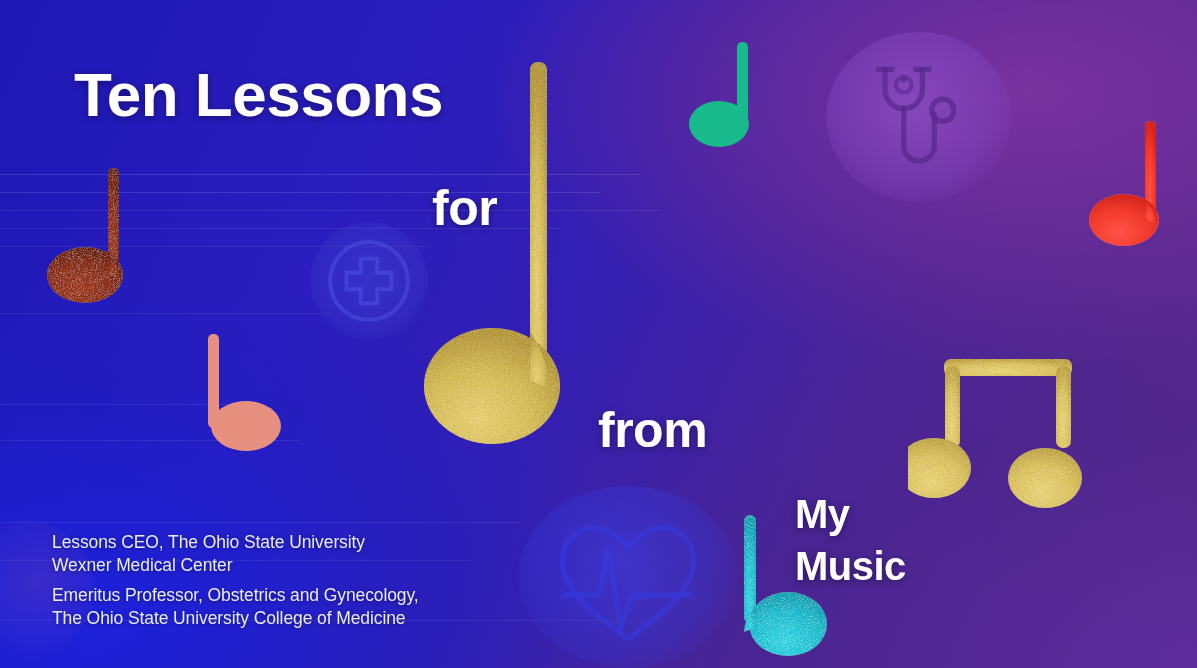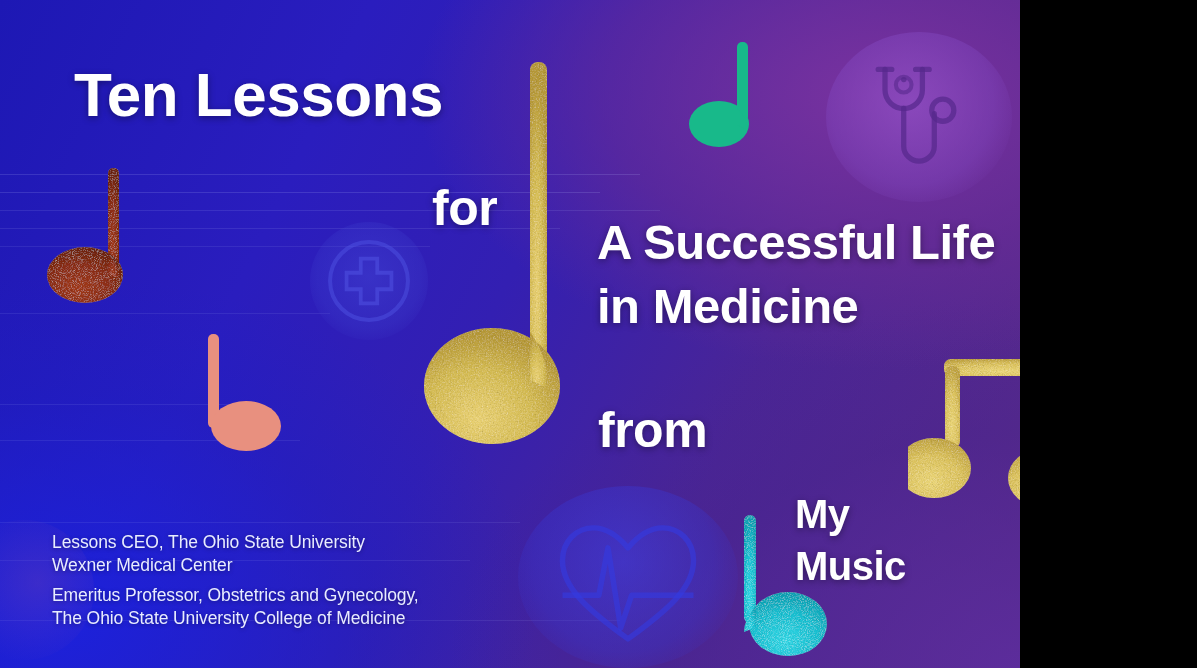--- a/index.html
+++ b/index.html
@@ -3,21 +3,21 @@
 <meta charset="utf-8">
 <title>Ten Lessons for A Successful Life in Medicine from My Music</title>
 <style>
   html, body {
     margin: 0;
     padding: 0;
     background: #000;
   }
   #slide {
     position: relative;
-    width: 1020px;
+    width: 1197px;
     height: 668px;
     overflow: hidden;
     font-family: "Liberation Sans", sans-serif;
     background:
       radial-gradient(ellipse 60% 55% at 86% 14%, rgba(126,52,160,0.90) 0%, rgba(110,45,150,0.55) 45%, rgba(80,35,135,0.0) 75%),
       radial-gradient(ellipse 70% 70% at 100% 100%, rgba(92,45,160,0.80) 0%, rgba(70,35,140,0.35) 50%, rgba(60,30,130,0.0) 80%),
       radial-gradient(ellipse 55% 60% at 6% 92%, rgba(26,34,224,0.85) 0%, rgba(26,30,200,0.35) 55%, rgba(26,30,190,0.0) 85%),
       linear-gradient(115deg, #1d18b4 0%, #2a1dbe 28%, #331fb2 48%, #4a2596 70%, #5b2b88 100%);
   }
 
@@ -301,22 +301,20 @@
         <ellipse cx="26" cy="112" rx="37" ry="30"></ellipse>
         <ellipse cx="137" cy="122" rx="37" ry="30"></ellipse>
       </g>
     </svg>
   </div>
 
   <div class="txt" id="t-ten">Ten Lessons</div>
 
   <div class="txt" id="t-for">for</div>
 
-  <div class="txt" id="t-asucc">A Successful Life
-in Medicine</div>
 
   <div class="txt" id="t-from">from</div>
 
   <div class="txt" id="t-mymusic">My
 Music</div>
 
 
   <div class="cred" id="cred-1">Lessons CEO, The Ohio State University
 Wexner Medical Center</div>
 

